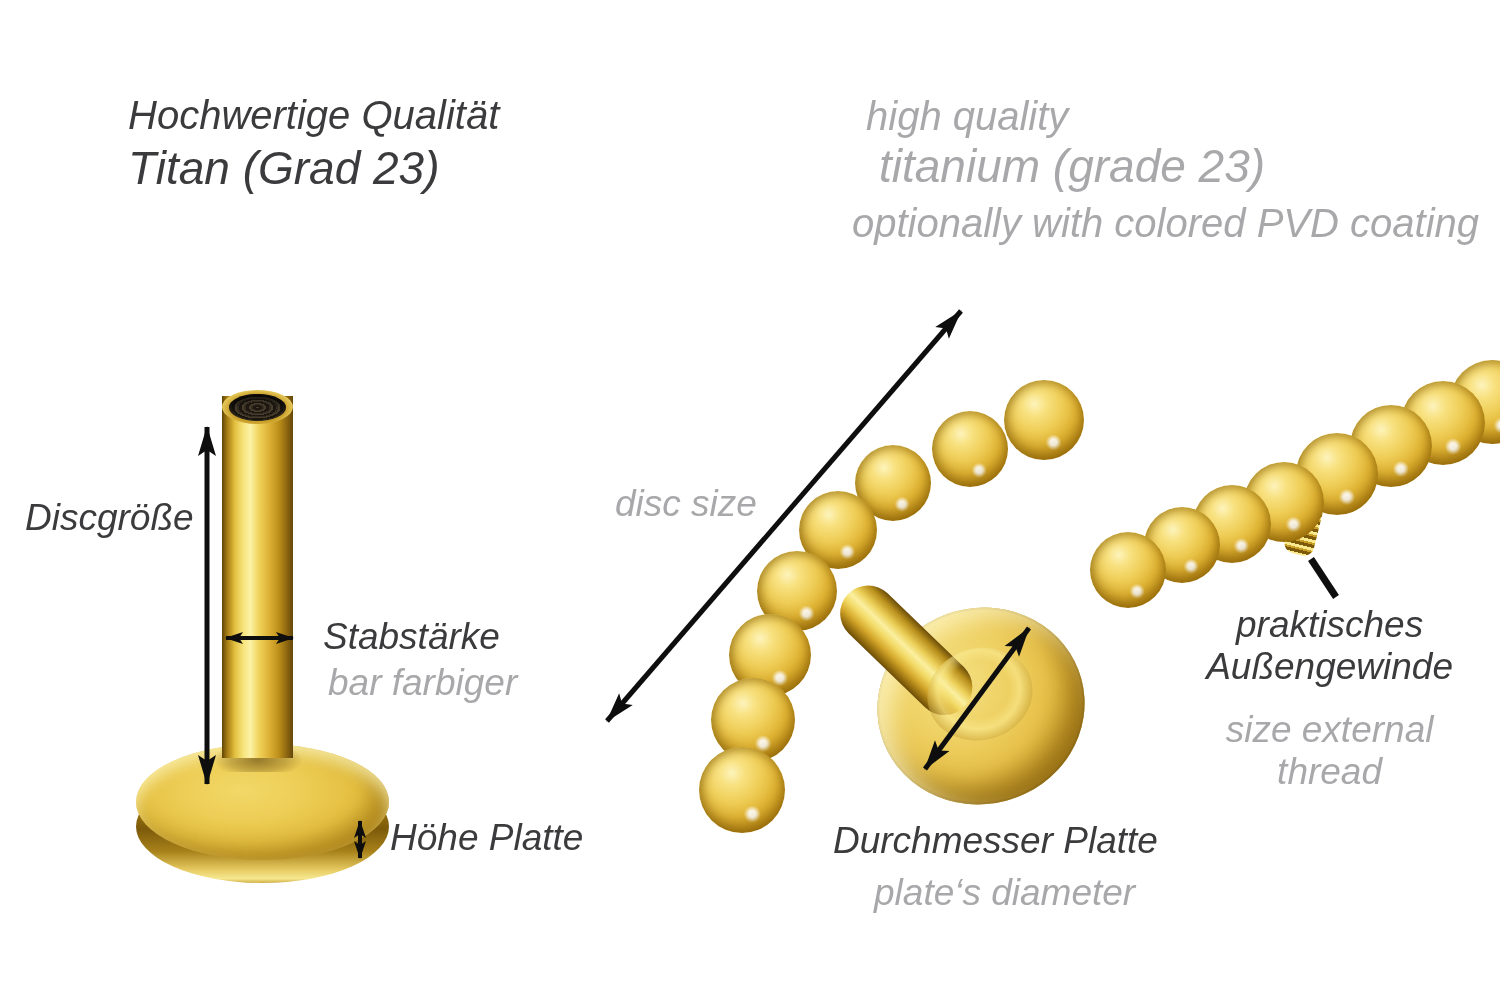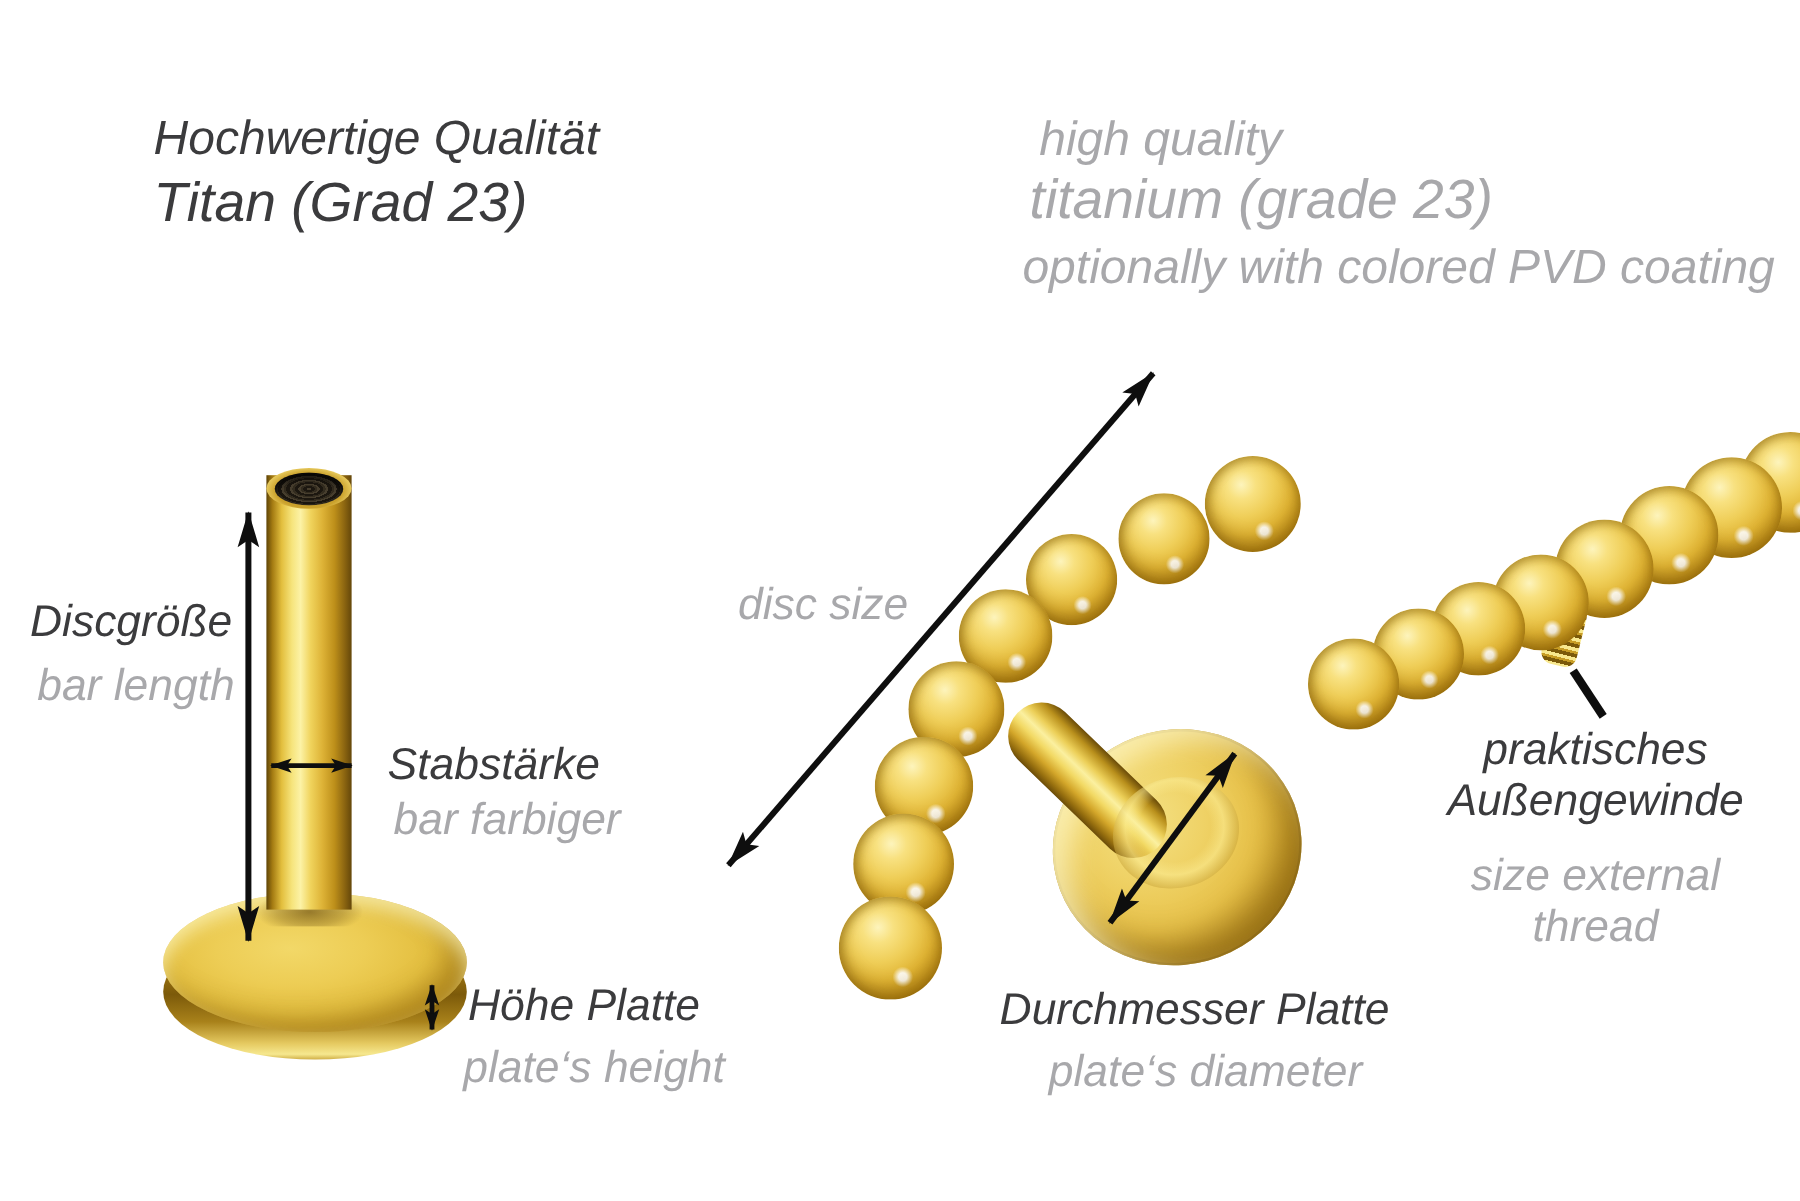--- a/index.html
+++ b/index.html
@@ -64,21 +64,21 @@
 </style>
 </head>
 <body>
 
 <div id="stage">
 
   <div class="h-line de" style="left:128px;top:95px">Hochwertige Qualität</div>
   <div class="h-line h-big de" style="left:128px;top:145px">Titan (Grad 23)</div>
 
   <div class="h-line en" style="left:866px;top:96px">high quality</div>
-  <div class="h-line h-big en" style="left:858px;top:143px">titanium (grade 23)</div>
+  <div class="h-line h-big en" style="left:879px;top:143px">titanium (grade 23)</div>
   <div class="h-line en" style="left:852px;top:203px">optionally with colored PVD coating</div>
 
   <div class="piece">
     <div class="l-plate-side"></div>
     <div class="l-plate-top"></div>
     <div class="l-junction"></div>
     <div class="l-bar"></div>
     <div class="l-bar-rim"></div>
     <div class="l-bar-open"></div>
   </div>
@@ -120,27 +120,25 @@
     </defs>
     <line class="big" x1="207" y1="427" x2="207" y2="784" marker-start="url(#mkL)" marker-end="url(#mkL)"></line>
     <line class="small" x1="226" y1="638" x2="293" y2="638" marker-start="url(#mkS)" marker-end="url(#mkS)"></line>
     <line class="small" x1="360" y1="821" x2="360" y2="858" marker-start="url(#mkS)" marker-end="url(#mkS)"></line>
     <line class="big" x1="607" y1="721" x2="961" y2="311" marker-start="url(#mkL)" marker-end="url(#mkL)"></line>
     <line class="big" x1="925" y1="769" x2="1029" y2="628" marker-start="url(#mkL)" marker-end="url(#mkL)"></line>
     <line class="pointer" x1="1311" y1="559" x2="1336" y2="597"></line>
   </svg>
 
   <div class="lbl de" style="left:25px;top:499px">Discgröße</div>
-  <div class="lbl en" style="left:31px;top:552px">bar length</div>
 
   <div class="lbl de" style="left:323px;top:618px">Stabstärke</div>
   <div class="lbl en" style="left:328px;top:664px">bar farbiger</div>
 
   <div class="lbl de" style="left:390px;top:819px">Höhe Platte</div>
-  <div class="lbl en" style="left:386px;top:871px">plate‘s height</div>
 
   <div class="lbl en" style="left:615px;top:485px">disc size</div>
 
   <div class="lbl de" style="left:833px;top:822px">Durchmesser Platte</div>
   <div class="lbl en" style="left:874px;top:874px">plate‘s diameter</div>
 
   <div class="right-block">
     <div class="de">praktisches</div>
     <div class="de">Außengewinde</div>
     <div class="en en-part">size external</div>

